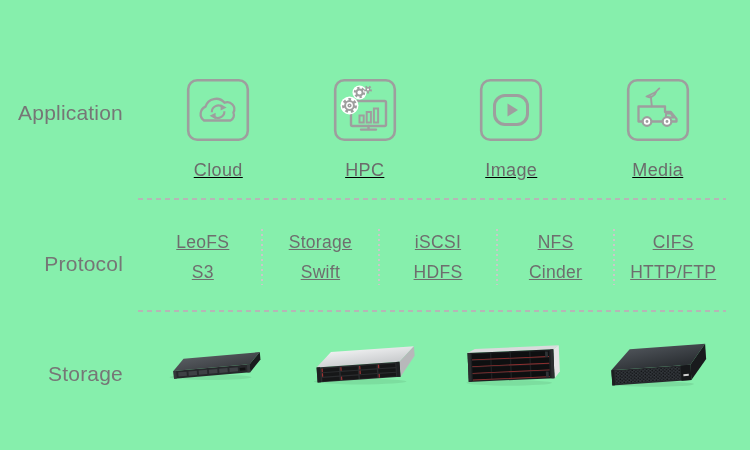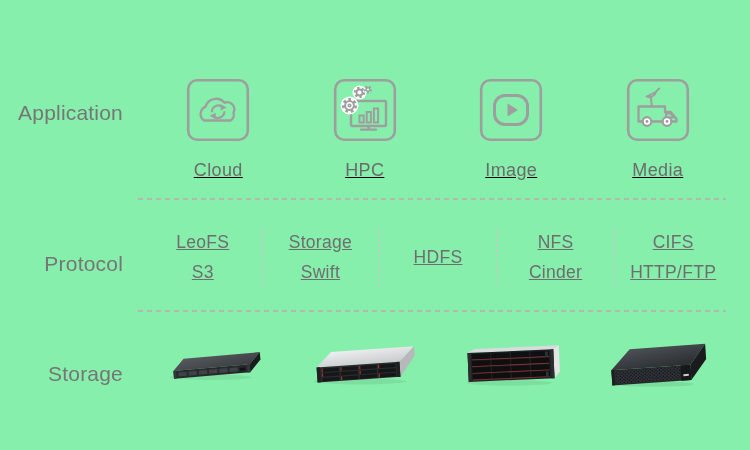--- a/index.html
+++ b/index.html
@@ -122,20 +122,21 @@
       <span class="l1">LeoFS</span>
       <span class="l2">S3</span>
     </div>
     <div class="proto-div"></div>
     <div class="proto-col">
       <span class="l1">Storage</span>
       <span class="l2">Swift</span>
     </div>
     <div class="proto-div"></div>
     <div class="proto-col">
+      <span class="l1">iSCSI</span>
       <span class="l2">HDFS</span>
     </div>
     <div class="proto-div"></div>
     <div class="proto-col">
       <span class="l1">NFS</span>
       <span class="l2">Cinder</span>
     </div>
     <div class="proto-div"></div>
     <div class="proto-col">
       <span class="l1">CIFS</span>

